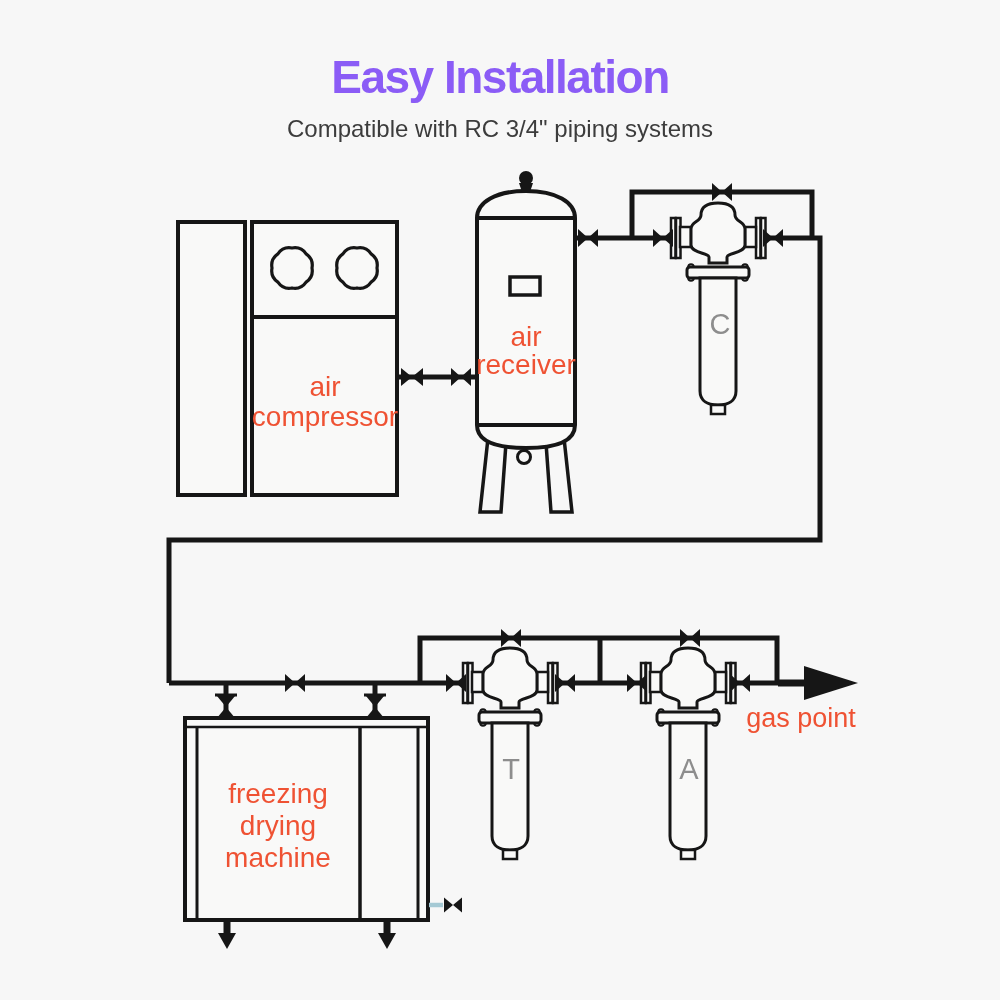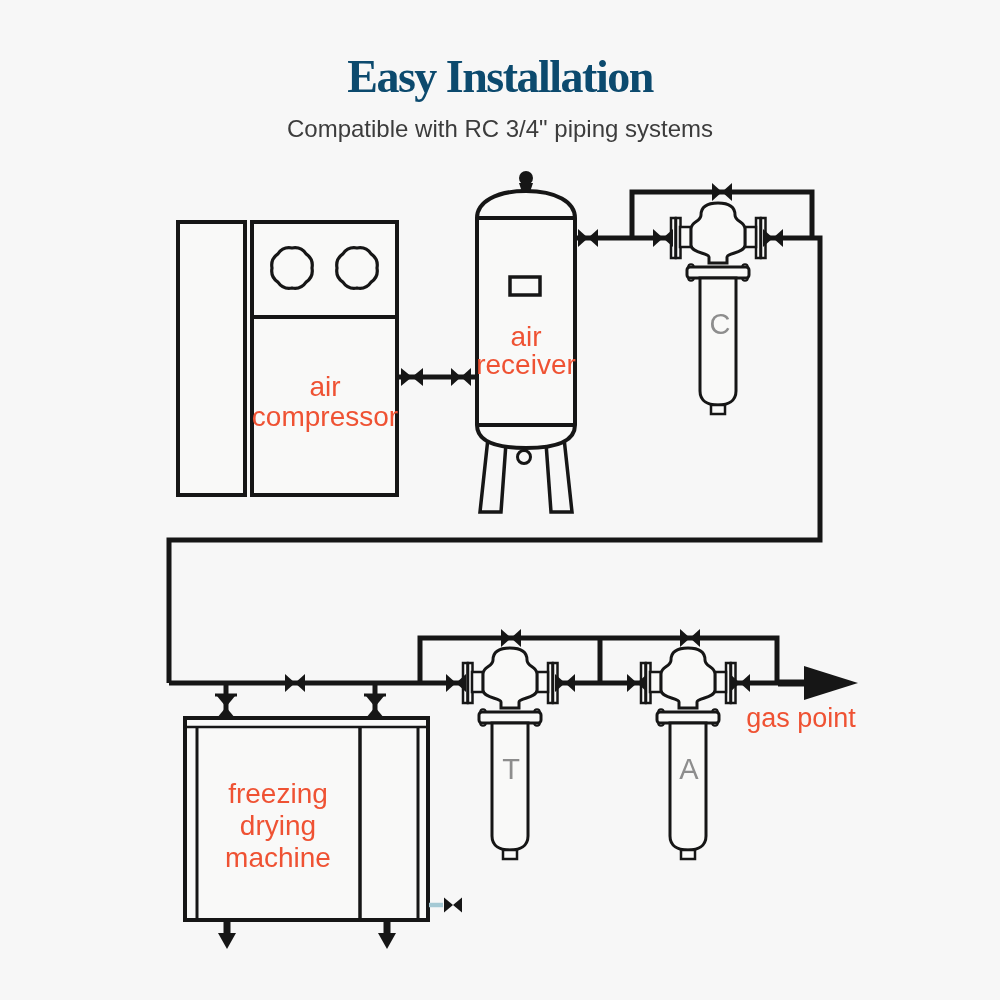--- a/index.html
+++ b/index.html
@@ -4,21 +4,21 @@
 <style>
   html,body{margin:0;padding:0;}
   .canvas{
     position:relative;width:1000px;height:1000px;
     background:#f7f7f7;overflow:hidden;
     font-family:"Liberation Sans",sans-serif;
   }
   .header{position:absolute;top:0;left:0;width:1000px;text-align:center;}
   .title{
     margin:52px 0 0 0;font-size:46px;font-weight:700;letter-spacing:-1.5px;
-    color:#0c4a6e;line-height:1.1;font-family:Liberation Serif, serif;
+    color:#8b5cf6;line-height:1.1;
   }
   .subtitle{
     margin:12px 0 0 0;font-size:24px;font-weight:400;color:#3c3c3c;
   }
   svg.diagram{position:absolute;top:0;left:0;}
   svg .pipe{stroke:#161616;stroke-width:5;fill:none;}
   svg .outline{stroke:#161616;fill:#f9f9f8;}
   svg .thin{stroke:#161616;fill:none;}
   svg .valve{fill:#161616;stroke:none;}
   svg text{font-family:"Liberation Sans",sans-serif;}

